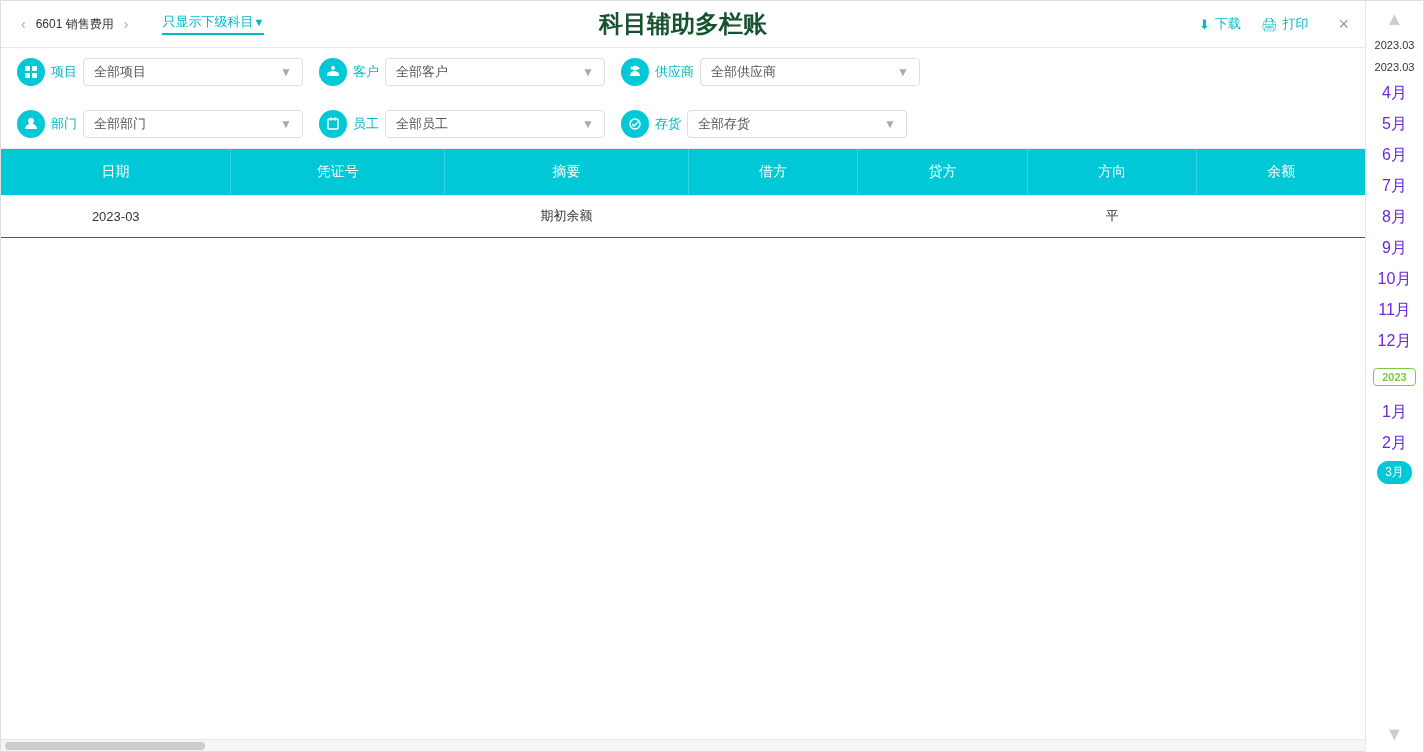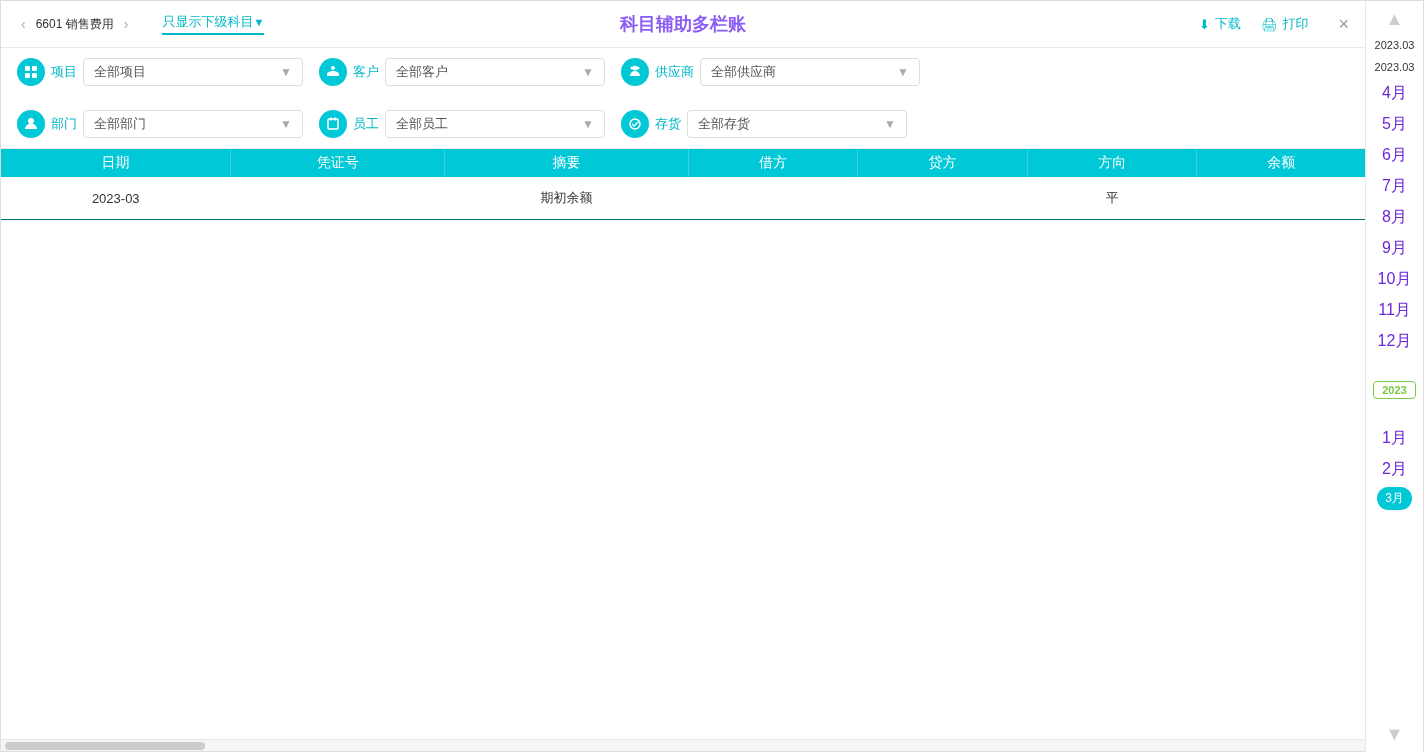--- a/index.html
+++ b/index.html
@@ -52,23 +52,23 @@
       border-bottom: 2px solid #00b8c8;
       padding-bottom: 2px;
       cursor: pointer;
       white-space: nowrap;
     }
     .show-sub span { font-size: 13px; }
     .title {
       position: absolute;
       left: 50%;
       transform: translateX(-50%);
-      font-size: 18px;
+      font-size: 24px;
       font-weight: bold;
-      color: #8b5cf6;
+      color: #14532d;
     }
     .header-right {
       margin-left: auto;
       display: flex;
       align-items: center;
       gap: 20px;
     }
     .header-btn {
       display: flex;
       align-items: center;
@@ -140,21 +140,21 @@
     }
     .data-table {
       width: 100%;
       border-collapse: collapse;
     }
     .data-table thead tr {
       background: #00c8d7;
       color: white;
     }
     .data-table thead th {
-      padding: 5px 12px;
+      padding: 14px 12px;
       text-align: center;
       font-weight: 500;
       font-size: 14px;
       border-right: 1px solid rgba(255,255,255,0.2);
     }
     .data-table thead th:last-child { border-right: none; }
     .data-table tbody tr {
       border-bottom: 1px solid #0f766e;
       margin-top: 37px;
     }
@@ -203,21 +203,21 @@
       color: #333;
       font-weight: 500;
     }
     .year-label {
       font-size: 11px;
       font-weight: bold;
       color: #7ac943;
       padding: 2px 8px;
       border: 1px solid #7ac943;
       border-radius: 4px;
-      margin: 21px auto;
+      margin: 8px auto;
     }
     
     .bottom-scrollbar {
       position: absolute;
       bottom: 0;
       left: 0;
       right: 58px;
       height: 12px;
       background: #f5f5f5;
       border-top: 1px solid #e8e8e8;

